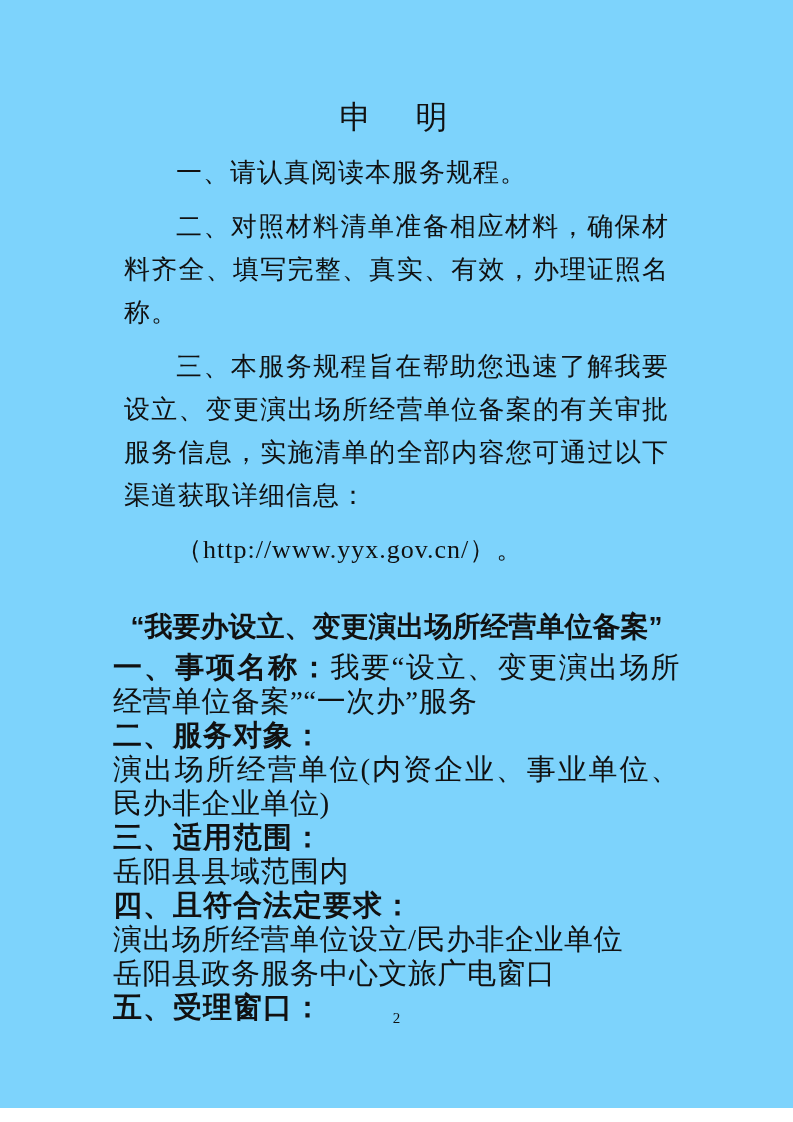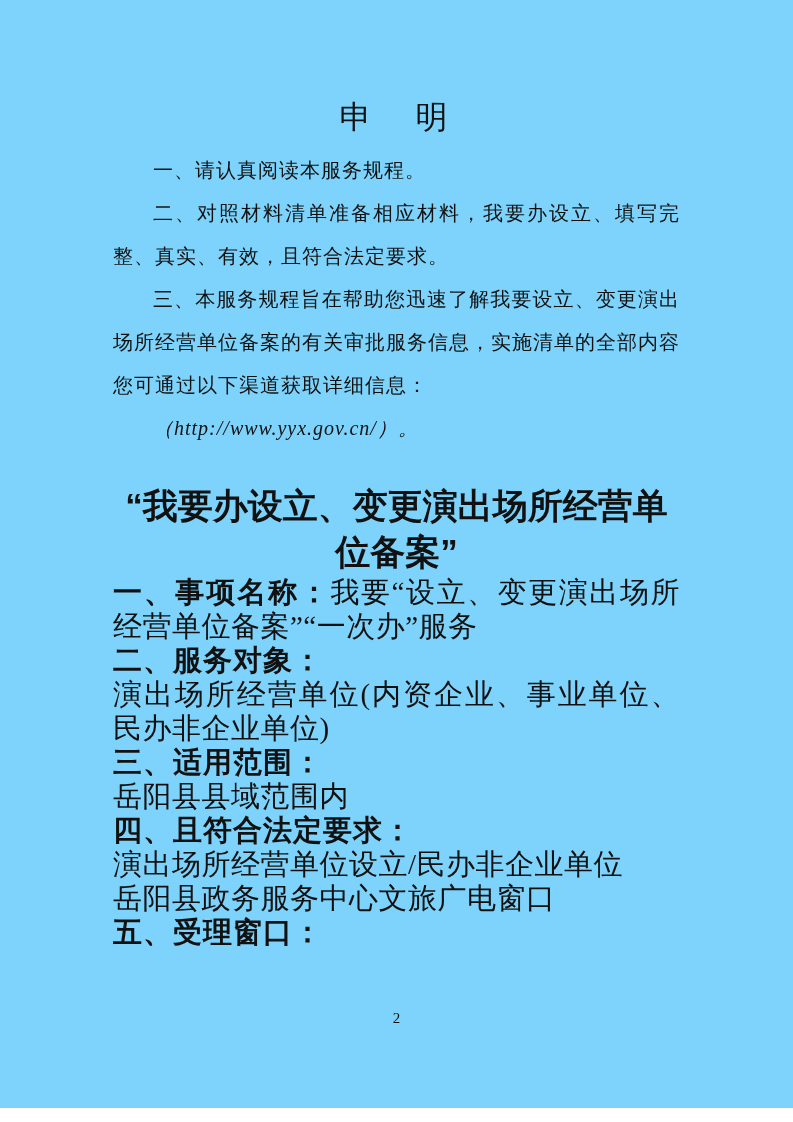--- a/index.html
+++ b/index.html
@@ -22,38 +22,37 @@
   .doc-title {
     text-align: center;
     font-size: 32px;
     font-weight: 400;
     letter-spacing: 6px;
     line-height: 45px;
     margin: 0 0 9px 0;
     font-family: "Liberation Serif", "DejaVu Serif", serif;
   }
   .notice p {
-    margin: 0;
-    font-size: 20px;
+    margin: 11px;
+    font-size: 26px;
     line-height: 43px;
     text-align: justify;
     text-indent: 2em;
     letter-spacing: 1px;
   }
   .website-line {
     margin: 0;
     font-size: 22px;
     line-height: 43px;
     letter-spacing: 0.5px;
-    font-style: italic;
   }
   .guide-title {
     margin: 33px 0 0 0;
     text-align: center;
-    font-size: 35px;
+    font-size: 28px;
     font-weight: 700;
     line-height: 46px;
     font-family: "Liberation Sans", "DejaVu Sans", sans-serif;
   }
   .sections {
     margin: 0;
   }
   .sections p {
     margin: 0;
     font-size: 29px;
@@ -82,21 +81,21 @@
 </style>
 </head>
 <body>
 
 <div class="page">
 
   <h1 class="doc-title">申　明</h1>
 
   <div class="notice">
     <p>一、请认真阅读本服务规程。</p>
-    <p>二、对照材料清单准备相应材料，我要办设立、填写完整、真实、有效，且符合法定要求。</p>
+    <p>二、对照材料清单准备相应材料，确保材料齐全、填写完整、真实、有效，办理证照名称。</p>
     <p>三、本服务规程旨在帮助您迅速了解我要设立、变更演出场所经营单位备案的有关审批服务信息，实施清单的全部内容您可通过以下渠道获取详细信息：</p>
     <p class="website-line">（http://www.yyx.gov.cn/）。</p>
   </div>
 
   <div class="guide-title">
     <div>“我要办设立、变更演出场所经营单位备案”</div>
   </div>
 
   <div class="sections">
     <p><span class="sec-heading">一、事项名称：</span><span class="sec-body">我要“设立、变更演出场所经营单位备案”“一次办”服务</span></p>

